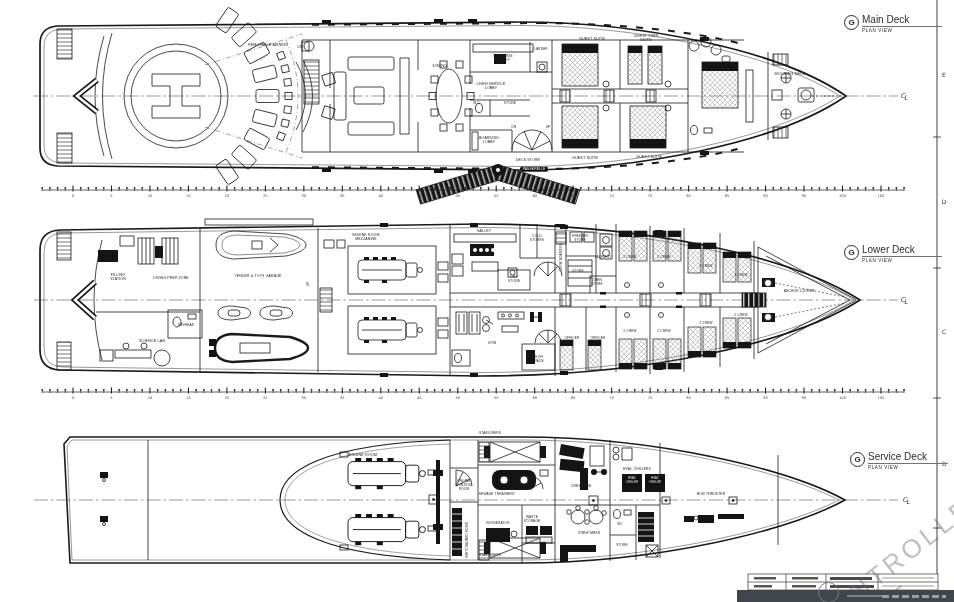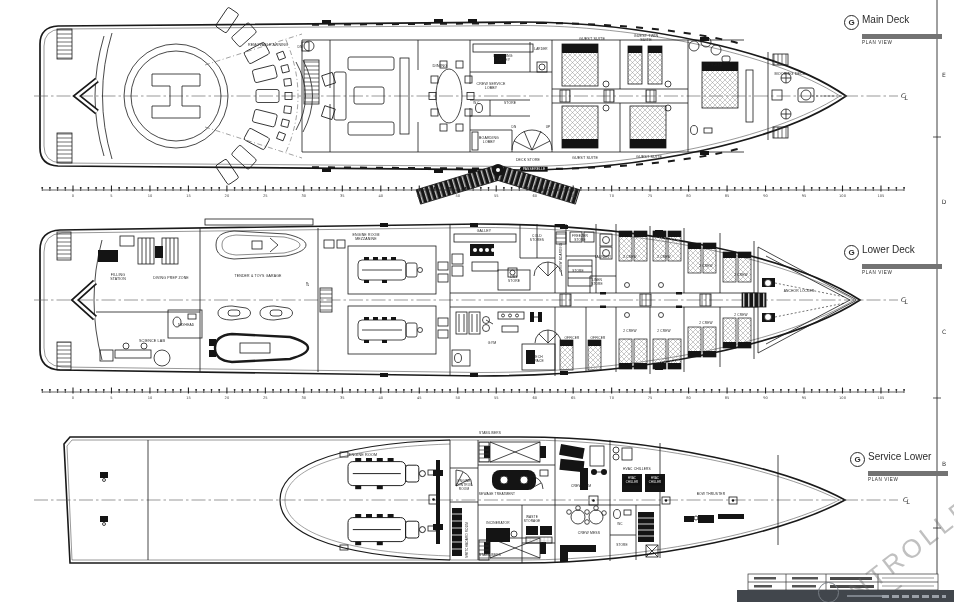--- a/index.html
+++ b/index.html
@@ -9,21 +9,21 @@
   #plan-svg text{font-family:"DejaVu Sans",sans-serif;}
   #labels{position:absolute;left:0;top:0;width:954px;height:602px;pointer-events:none;}
   .plan-label{position:absolute;color:#1c1c1c;text-align:center;line-height:1.18;
               white-space:nowrap;letter-spacing:.15px;}
   .plan-label.inv{background:#101010;color:#fff;padding:0 2px;line-height:1.4;}
   .deck-title{position:absolute;display:flex;gap:3px;color:#2b2b2b;align-items:flex-start;}
   .logo{width:13px;height:13px;border:1.5px solid #2b2b2b;border-radius:50%;
         font-size:8px;font-weight:bold;display:flex;align-items:center;justify-content:center;
         flex:0 0 auto;margin-top:1px;}
   .dt-text{display:flex;flex-direction:column;}
-  .dt-name{font-size:10px;line-height:1.1;border-bottom:5px solid #737373;min-width:80px;padding-bottom:9px;}
+  .dt-name{font-size:10px;line-height:1.1;border-bottom:1px solid #737373;min-width:80px;padding-bottom:1px;}
   .dt-sub{font-size:4.6px;letter-spacing:.6px;margin-top:1px;}
   #title-main{left:844px;top:14px;}
   #title-lower{left:844px;top:244px;}
   #title-service{left:850px;top:451px;}
   #watermark{position:absolute;left:770px;top:640px;transform:rotate(-38deg);transform-origin:0 0;
              color:rgba(105,105,105,.42);font-size:26px;letter-spacing:4px;line-height:31px;white-space:nowrap;}
   #watermark .wm2{display:block;padding-left:44px;}
   #footer-bar{position:absolute;left:737px;top:590px;width:217px;height:12px;background:#41464c;}
   #footer-bar::after{content:"";position:absolute;right:8px;top:4.5px;width:64px;height:3px;
       background:repeating-linear-gradient(90deg,#9aa0a8 0 7px,transparent 7px 10px);}
@@ -1177,21 +1177,21 @@
 <div class="deck-title" id="title-lower">
   <span class="logo">G</span>
   <span class="dt-text">
     <span class="dt-name">Lower Deck</span>
     <span class="dt-sub">PLAN VIEW</span>
   </span>
 </div>
 <div class="deck-title" id="title-service">
   <span class="logo">G</span>
   <span class="dt-text">
-    <span class="dt-name">Service Lower</span>
+    <span class="dt-name">Service Deck</span>
     <span class="dt-sub">PLAN VIEW</span>
   </span>
 </div>
 
 <div id="watermark">
   <span class="wm1">UNCONTROLLED</span>
   <span class="wm2">PRINT</span>
 </div>
 
 <div id="footer-bar"></div>

